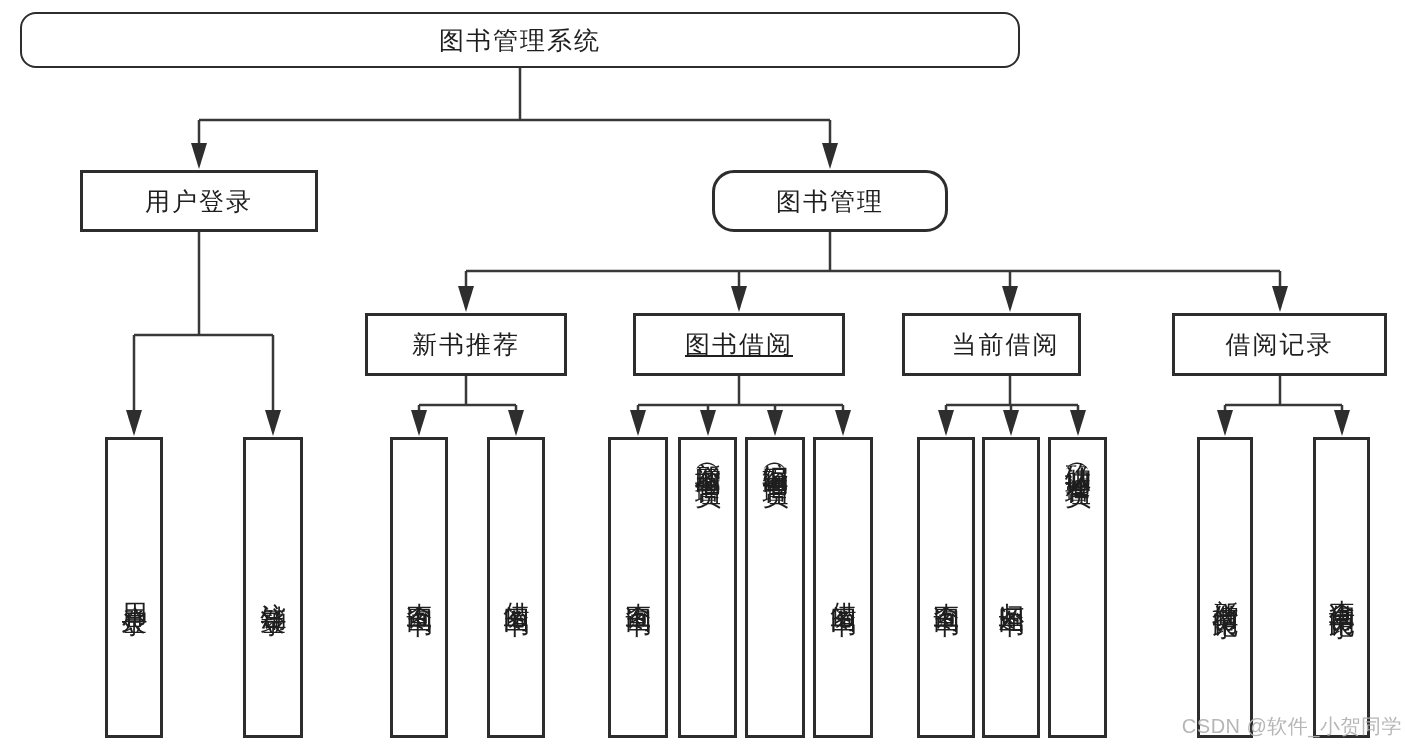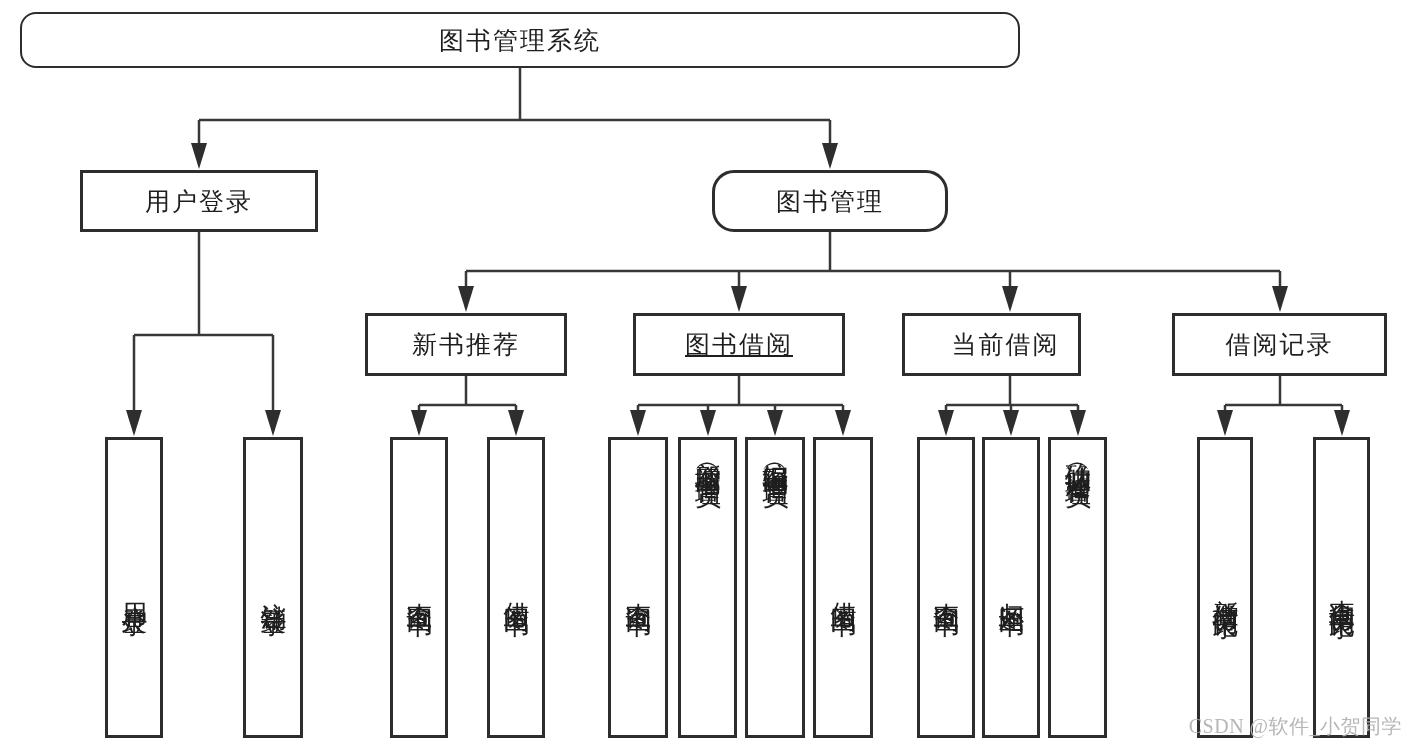--- a/index.html
+++ b/index.html
@@ -15,21 +15,21 @@
   .root{border-width:2px;}
   .hbox .lbl{font-size:25px;letter-spacing:2px;white-space:nowrap;}
   .vbox .vlbl{
     writing-mode:vertical-rl;text-orientation:mixed;
     font-size:26px;letter-spacing:3px;line-height:1;
   }
   .vtop{align-items:flex-start;}
   .vtop .vlbl{padding-top:2px;}
   .watermark{
     position:absolute;right:3px;bottom:7px;z-index:5;
-    font-family:Liberation Serif, serif;font-size:20px;
+    font-family:Liberation Sans, sans-serif;font-size:20px;
     color:rgba(178,178,178,0.95);letter-spacing:0.5px;white-space:nowrap;
   }
 </style>
 </head>
 <body>
 
 <div class="canvas">
 
   <svg class="connectors" viewBox="0 0 1405 747" xmlns="http://www.w3.org/2000/svg">
     <g stroke="#383838" stroke-width="2.5" fill="none">

